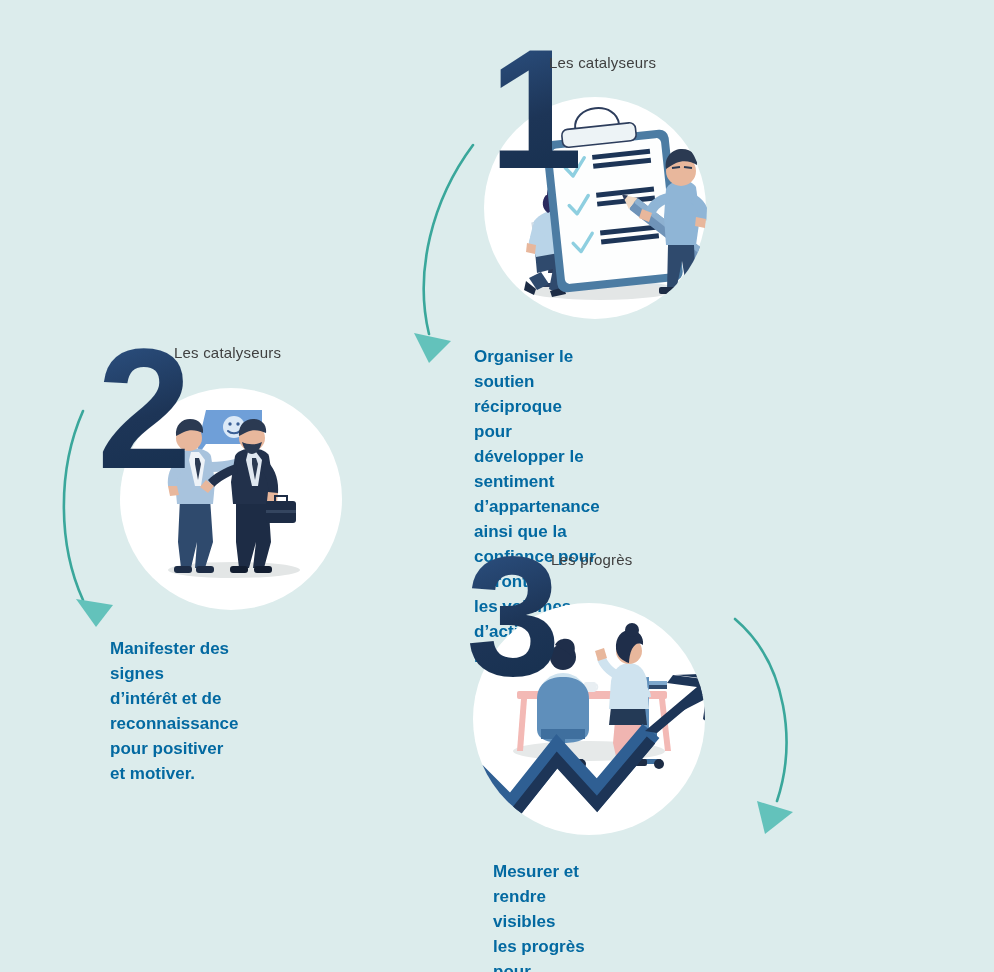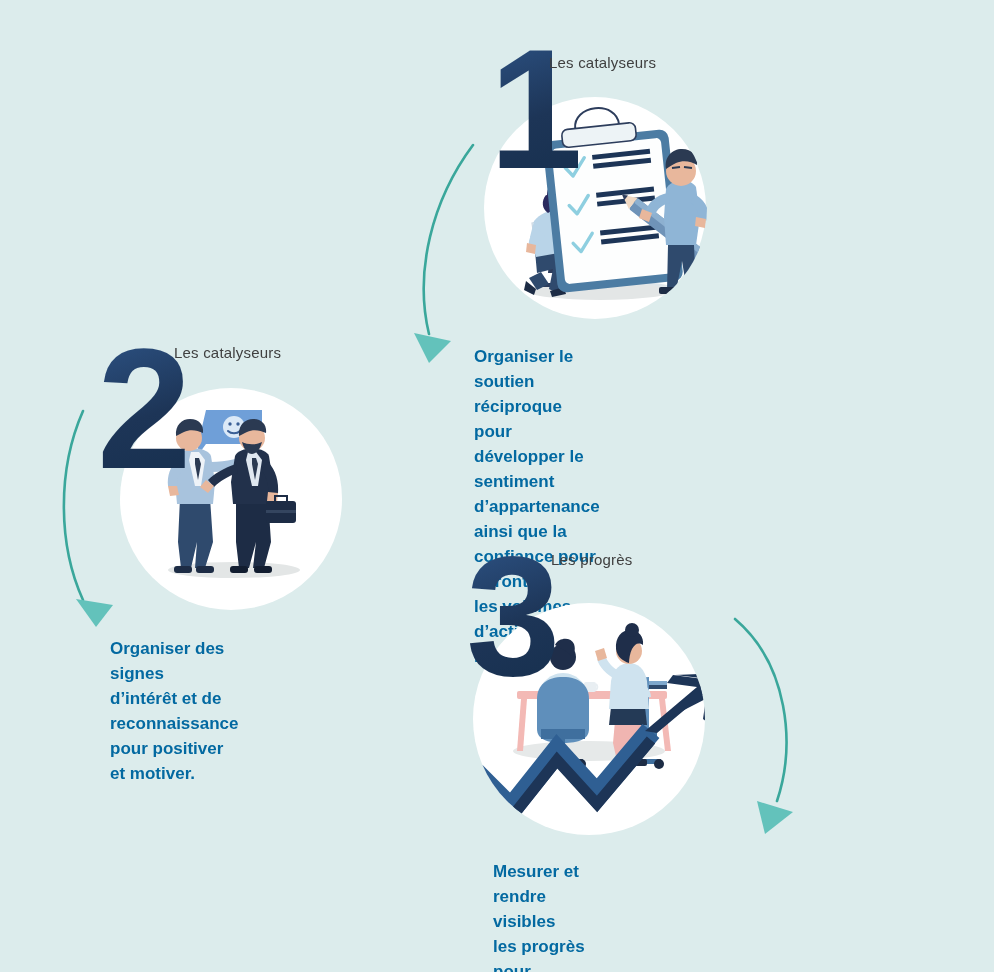--- a/index.html
+++ b/index.html
@@ -241,21 +241,21 @@
           <path d="M121,50 c-1,-11 6,-17 14,-17 9,0 14,6 13,14 -6,-3 -13,-4 -19,-1 -3,1 -5,3 -8,4z" fill="#2b3a52"></path>
           <path d="M124,56 c2,8 6,12 10,12 4,0 8,-4 10,-12 -6,3 -14,3 -20,0z" fill="#2b3a52"></path>
         </g>
       </g>
     </svg>
 
     <div class="numeral" style="left:97px;top:340px;">2</div>
 
     <div class="heading" style="left:174px;top:344px;">Les catalyseurs</div>
 
-    <div class="body-text" style="left:110px;top:637px;">Organiser des signes
+    <div class="body-text" style="left:110px;top:637px;">Manifester des signes
 d’intérêt et de reconnaissance
 pour positiver et motiver.</div>
   </div>
 
   <div class="step">
 
     <div class="circle" style="left:473px;top:603px;width:232px;height:232px;"></div>
 
     <svg class="scene" style="left:455px;top:603px;" width="290" height="240" viewBox="0 0 290 240">
       <defs>

